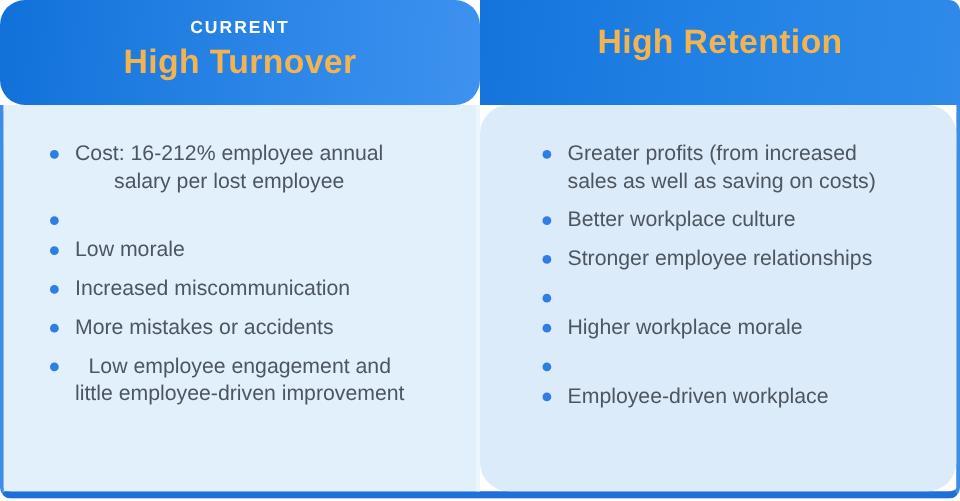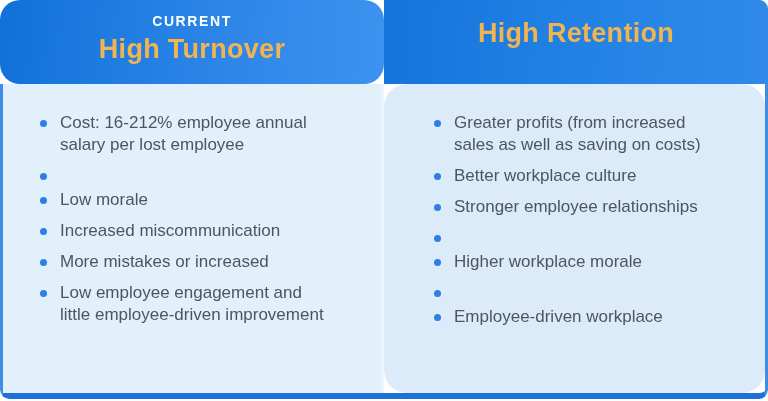--- a/index.html
+++ b/index.html
@@ -59,20 +59,21 @@
   }
   .col {
     flex: 1 1 50%;
     box-sizing: border-box;
     padding-top: 28px;
   }
   .col.left {
     background: #e2f0fc;
     border-right: 3px solid #ecf5fe;
     padding-left: 37px;
+    text-align: center;
   }
   .col.right {
     background: #dcebfa;
     padding-left: 50px;
     border-radius: 23px;
   }
   ul.bullet-list {
     list-style: none;
     margin: 0;
     padding: 0;
@@ -131,21 +132,21 @@
               <span>Low morale</span>
             </li>
 
             <li>
               <span class="dot"></span>
               <span>Increased miscommunication</span>
             </li>
 
             <li>
               <span class="dot"></span>
-              <span>More mistakes or increased</span>
+              <span>More mistakes or accidents</span>
             </li>
 
             <li>
               <span class="dot"></span>
               <span>Low employee engagement and
 little employee-driven improvement</span>
             </li>
           </ul>
       </div>
       <div class="col right">

